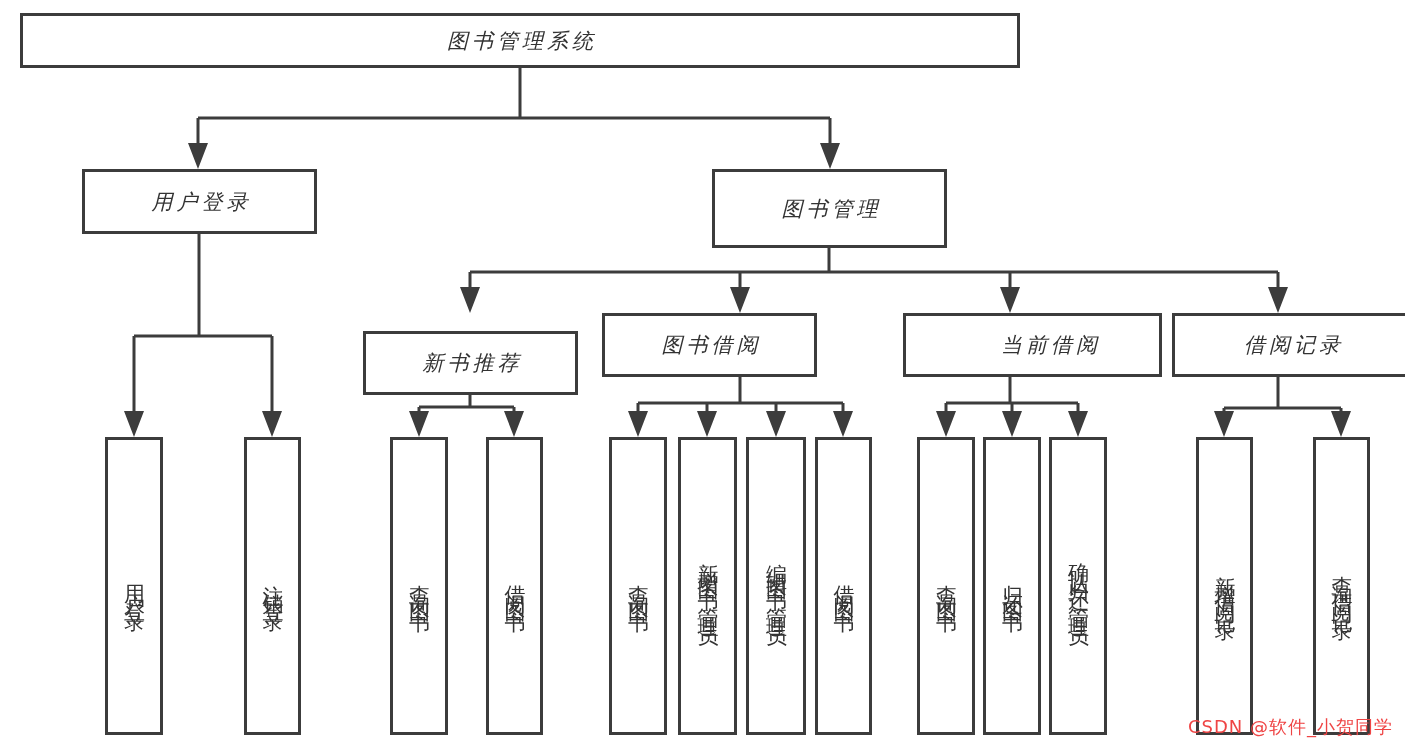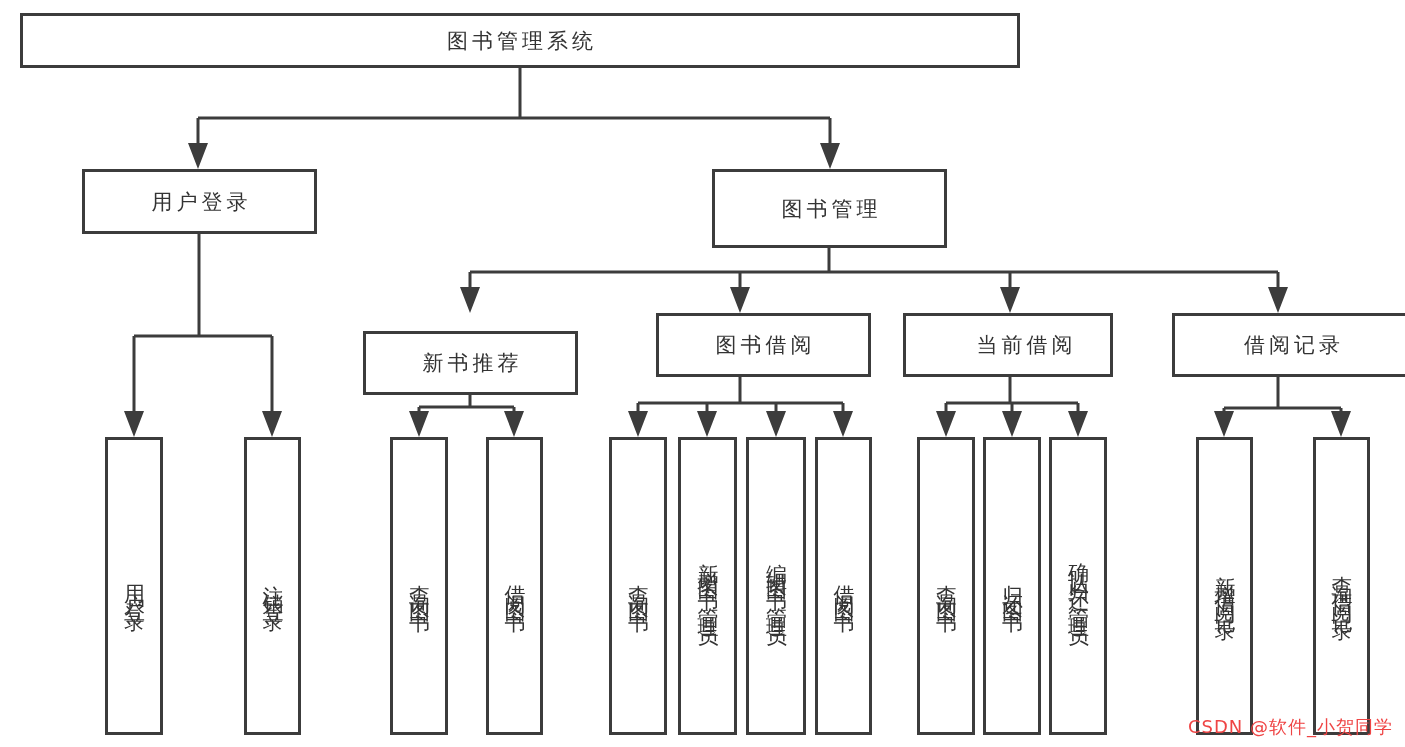--- a/index.html
+++ b/index.html
@@ -24,20 +24,21 @@
     display: flex;
     align-items: center;
     justify-content: center;
     color: #333333;
     font-size: 21px;
   }
   .h-node {
     letter-spacing: 4px;
     text-indent: 4px; 
     white-space: nowrap;
+    font-style: italic;
   }
   .v-node {
     writing-mode: vertical-rl;
     text-orientation: mixed;
     letter-spacing: 9px;
     line-height: 1;
     white-space: nowrap;
   }
   .watermark {
     position: absolute;
@@ -73,22 +74,22 @@
              M1068 411 L1088 411 L1078 437 Z  M1214 411 L1234 411 L1224 437 Z
              M1331 411 L1351 411 L1341 437 Z"></path>
   </svg>
 
   <div class="node h-node" style="left:20px; top:13px; width:1000px; height:55px;">图书管理系统</div>
 
   <div class="node h-node" style="left:82px; top:169px; width:235px; height:65px;">用户登录</div>
   <div class="node h-node" style="left:712px; top:169px; width:235px; height:79px;">图书管理</div>
 
   <div class="node h-node" style="left:363px; top:331px; width:215px; height:64px;">新书推荐</div>
-  <div class="node h-node" style="left:656px; top:313px; width:215px; height:64px;">图书借阅</div>
-  <div class="node h-node" style="left:903px; top:313px; width:210px; height:64px;padding-left:33px;">当前借阅</div>
+  <div class="node h-node" style="left:602px; top:313px; width:215px; height:64px;">图书借阅</div>
+  <div class="node h-node" style="left:903px; top:313px; width:259px; height:64px;padding-left:33px;">当前借阅</div>
   <div class="node h-node" style="left:1172px; top:313px; width:240px; height:64px;">借阅记录</div>
 
   <div class="node v-node" style="left:105px; top:437px; width:58px; height:298px;">用户登录</div>
   <div class="node v-node" style="left:244px; top:437px; width:57px; height:298px;">注销登录</div>
 
   <div class="node v-node" style="left:390px; top:437px; width:58px; height:298px;">查询图书</div>
   <div class="node v-node" style="left:486px; top:437px; width:57px; height:298px;">借阅图书</div>
 
   <div class="node v-node" style="left:609px; top:437px; width:58px; height:298px;">查询图书</div>
   <div class="node v-node" style="left:678px; top:437px; width:59px; height:298px;">新增图书（管理员）</div>

